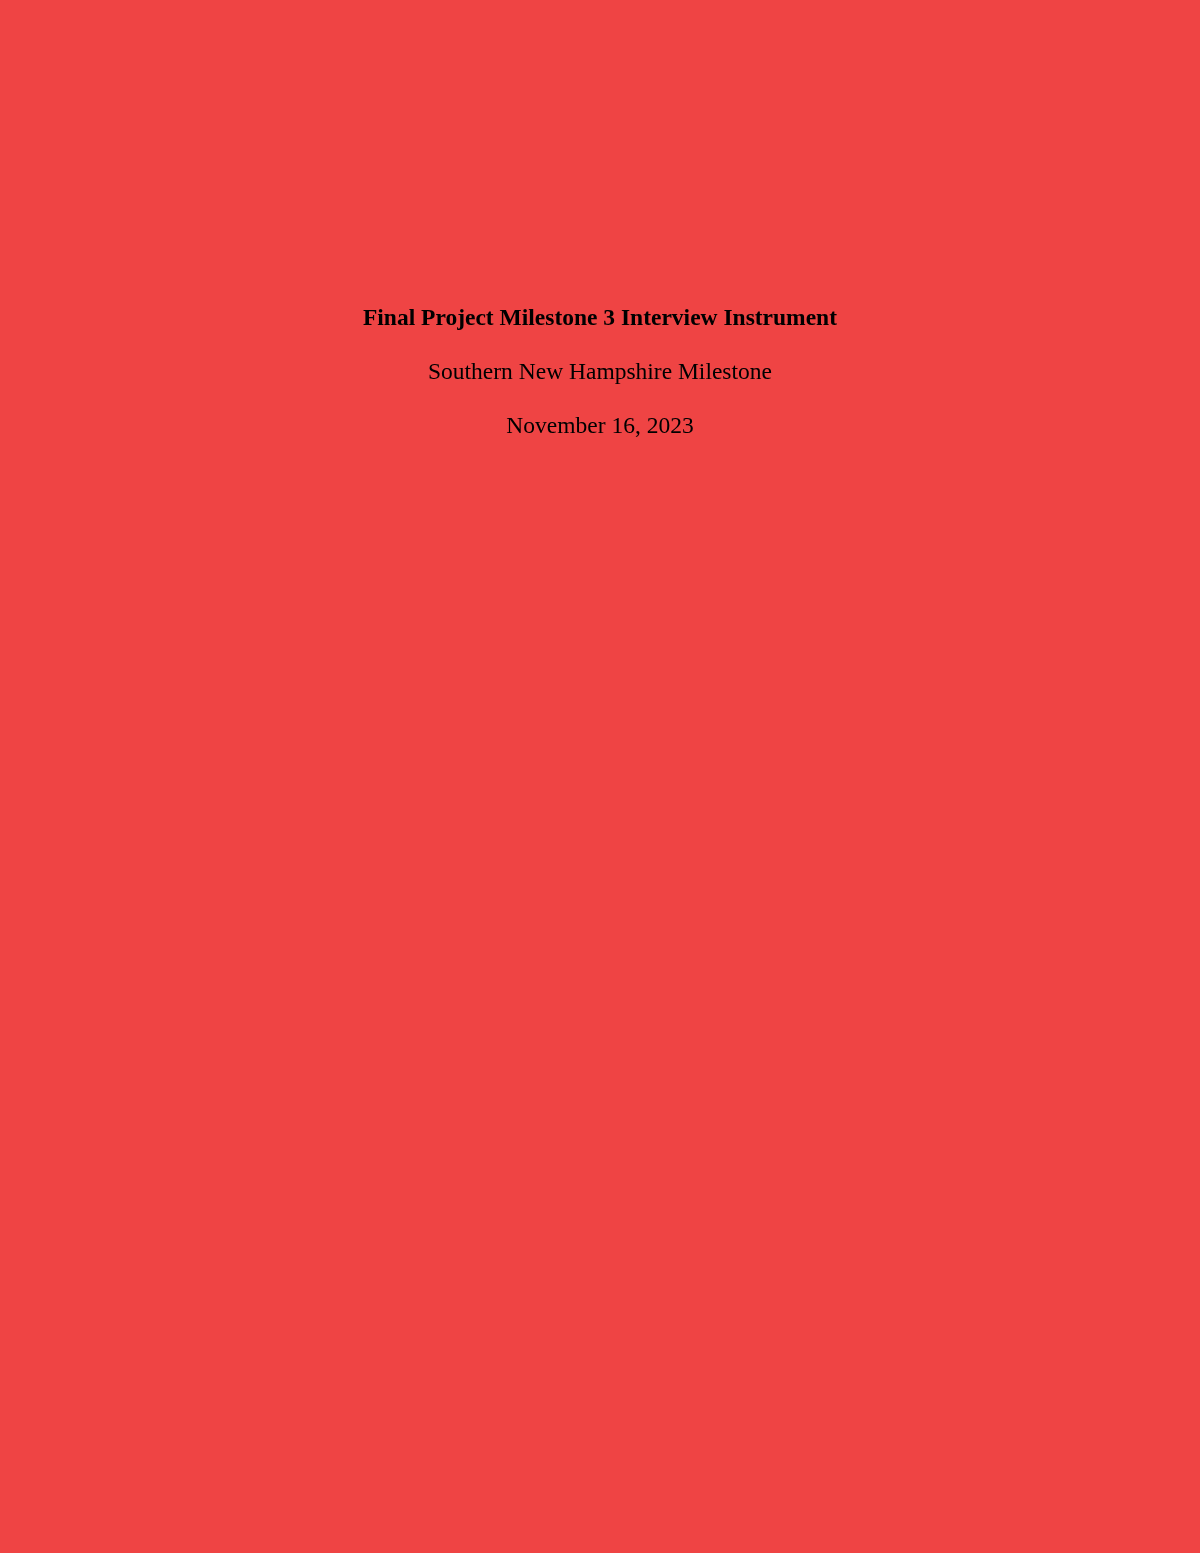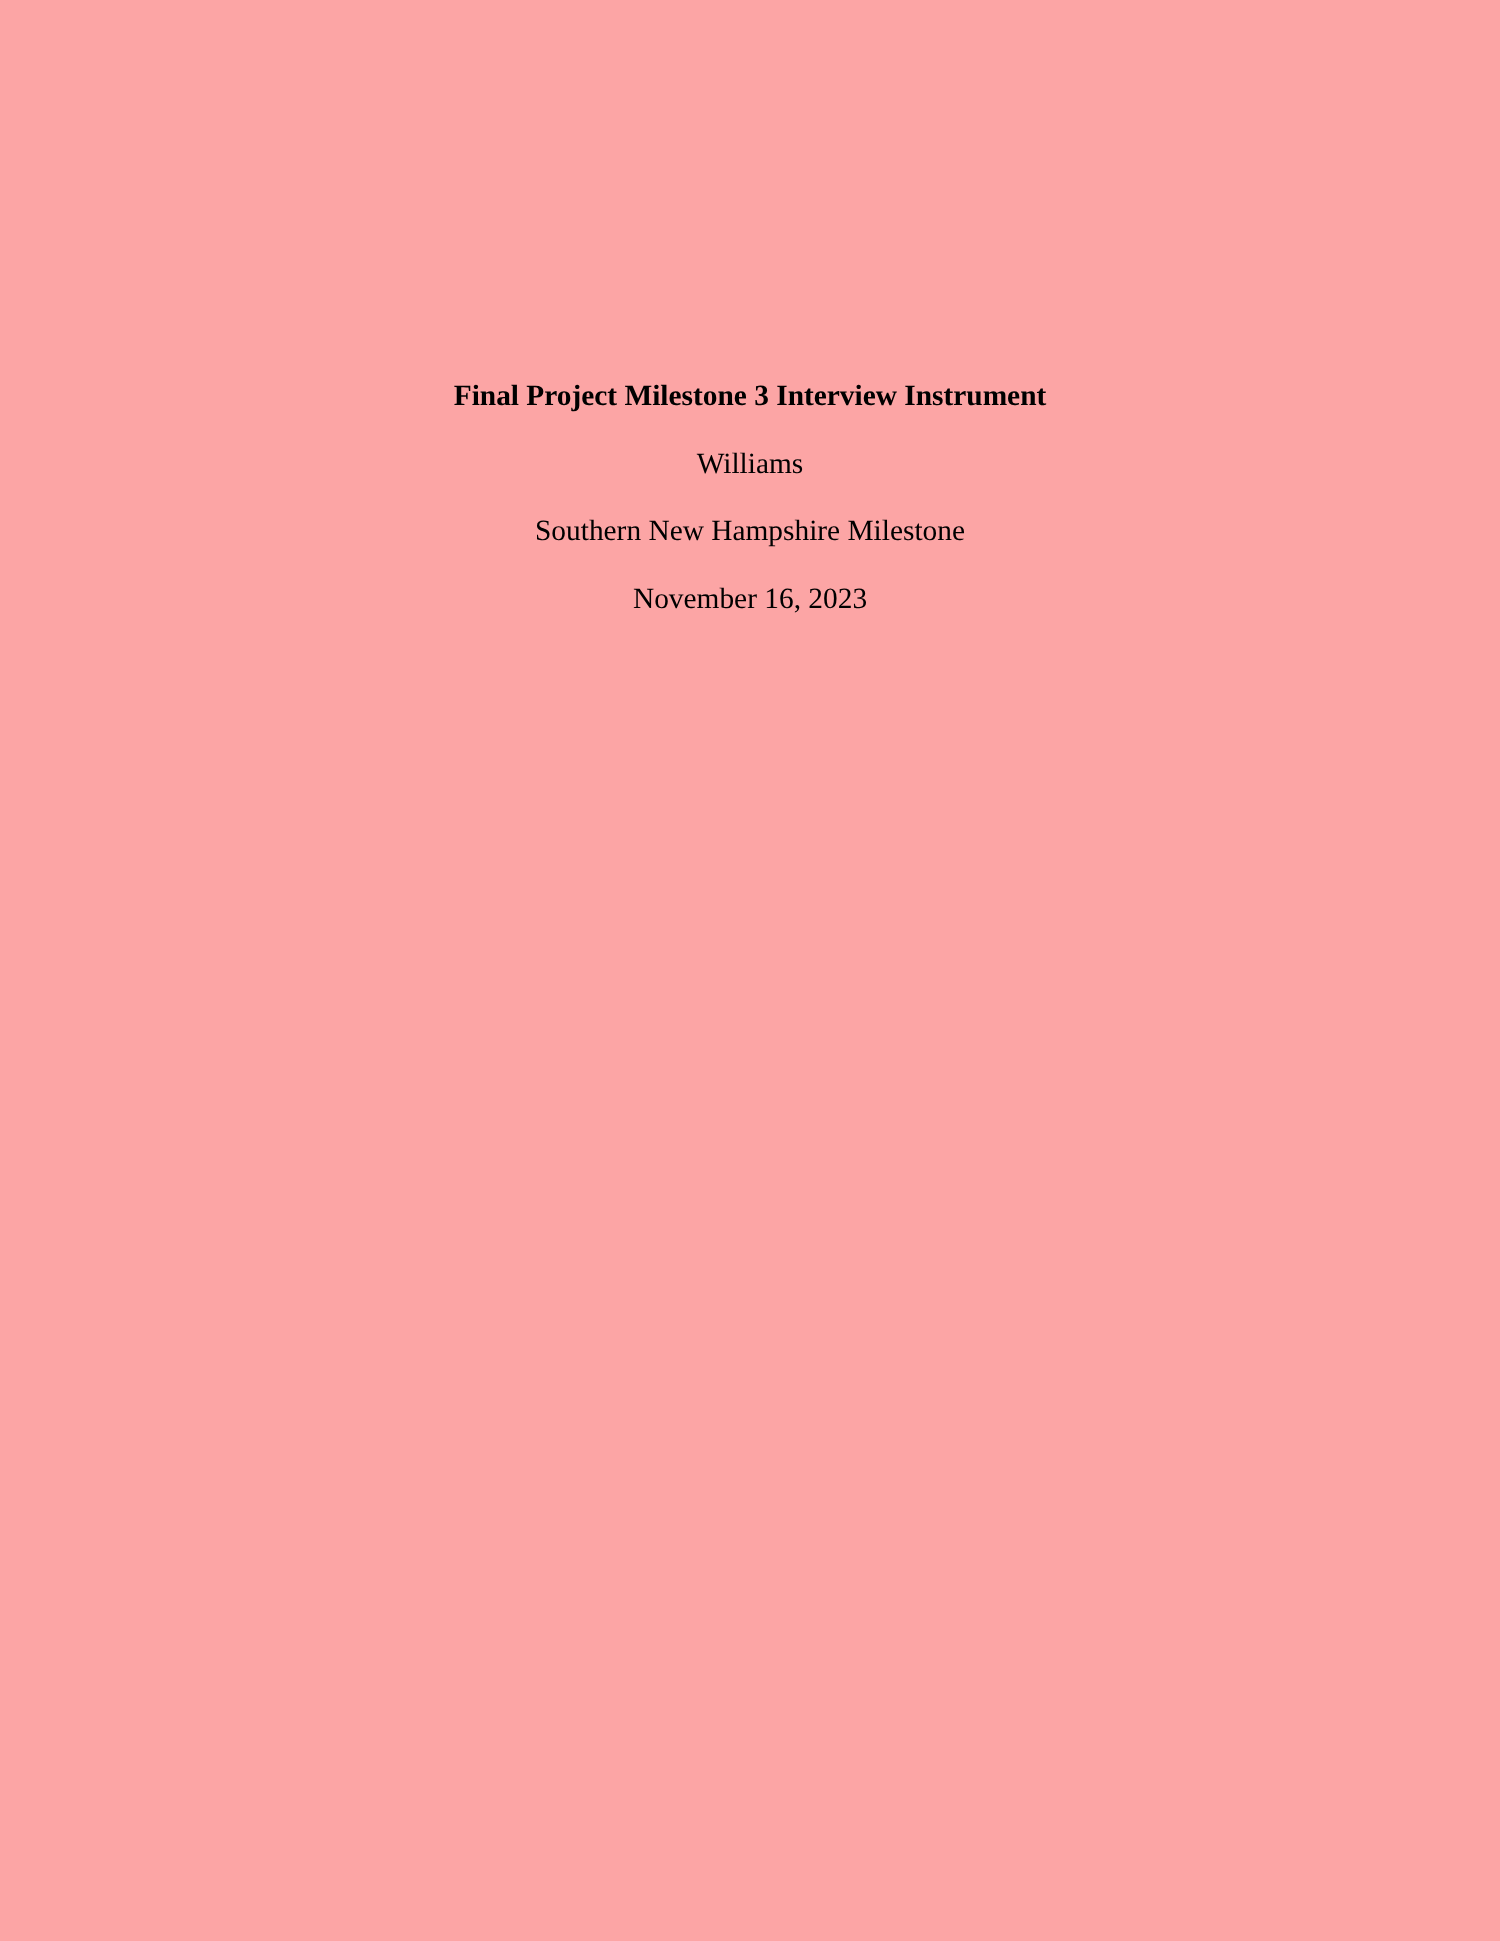--- a/index.html
+++ b/index.html
@@ -15,21 +15,21 @@
     color: #000000;
     position: relative;
     overflow: hidden;
   }
   .page {
     position: absolute;
     top: 0;
     left: 0;
     width: 1200px;
     height: 1553px;
-    background: #fca5a5;
+    background: #ef4444;
   }
   .title-block {
     position: absolute;
     top: 290px;
     left: 0;
     right: 0;
     text-align: center;
   }
   .title-block p {
     margin: 0;
@@ -40,17 +40,16 @@
   .doc-title {
     font-weight: bold;
   }
 </style>
 </head>
 <body>
 
 <div class="page">
   <div class="title-block">
     <p class="doc-title">Final Project Milestone 3 Interview Instrument</p>
-    <p>Williams</p>
     <p>Southern New Hampshire Milestone</p>
     <p>November 16, 2023</p>
   </div>
 </div>
 
 </body></html>

